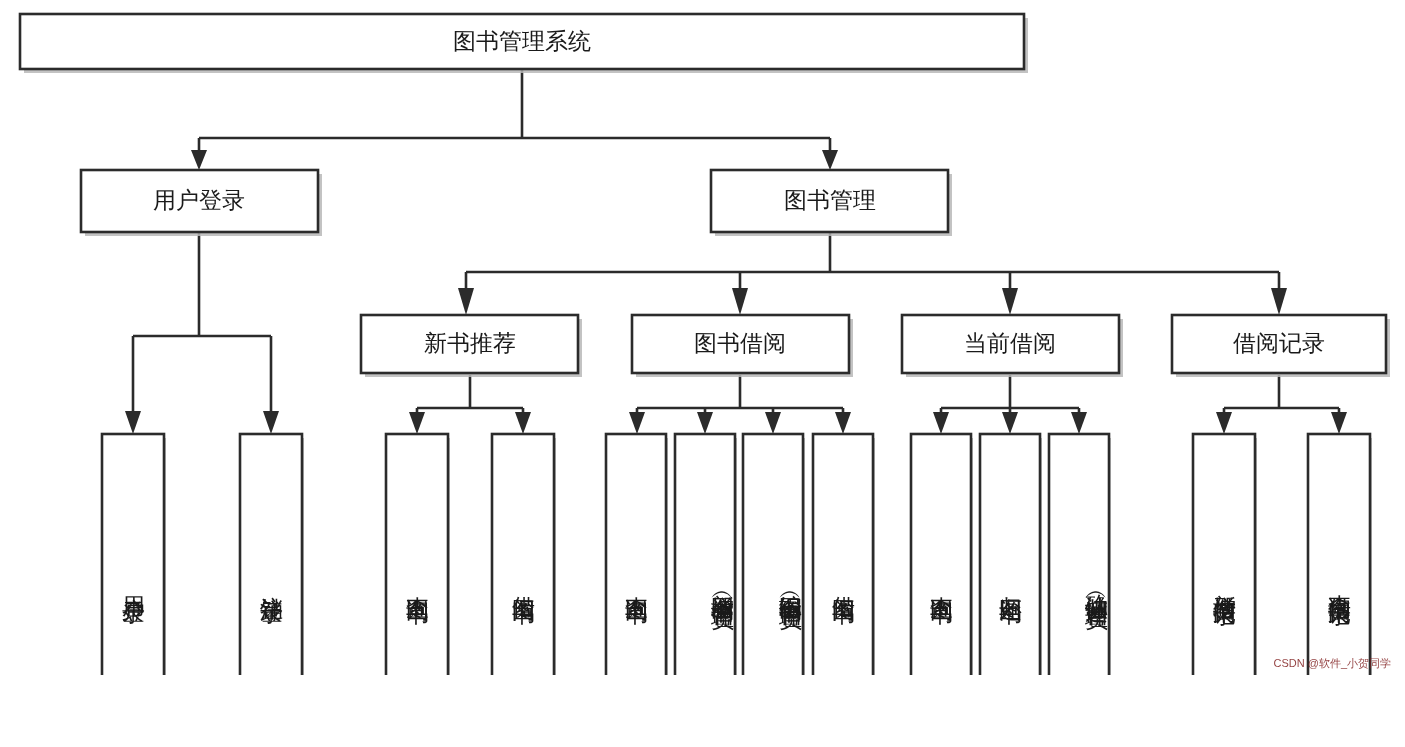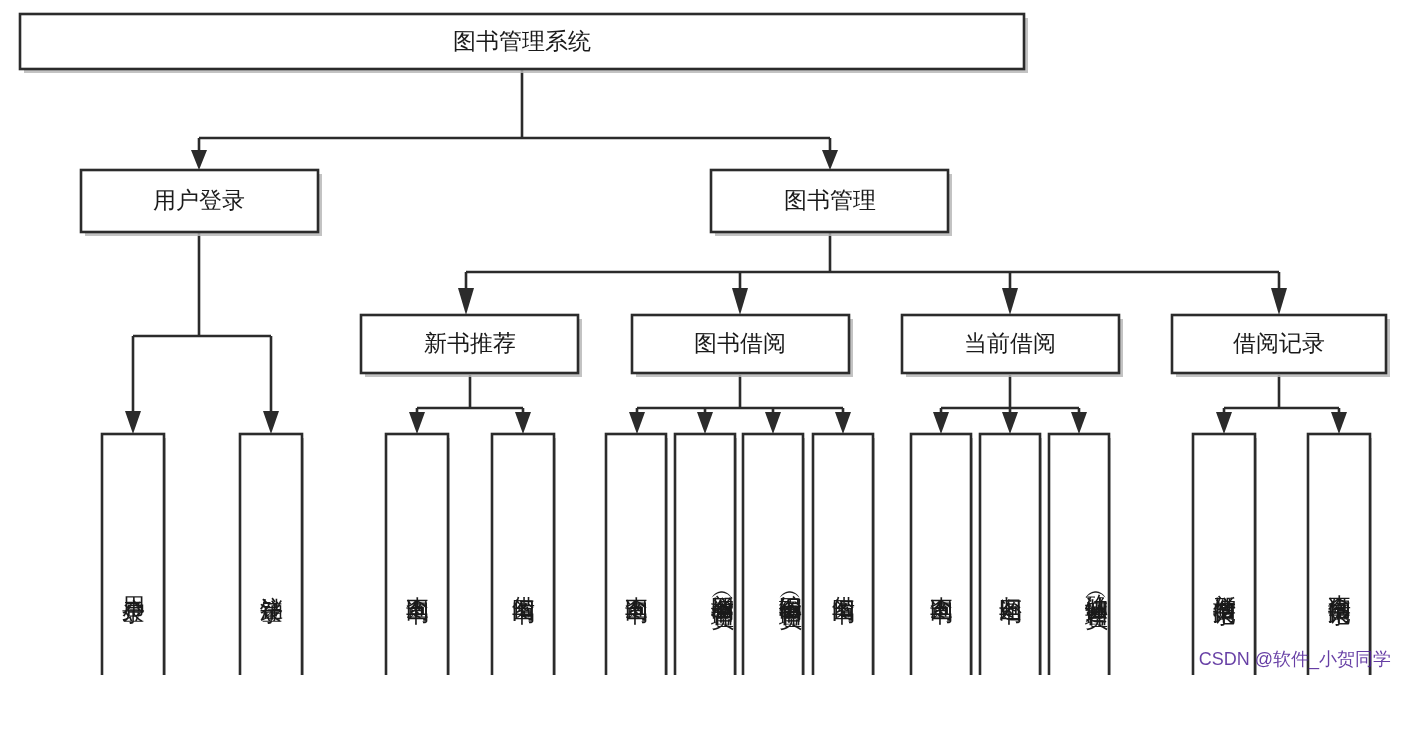--- a/index.html
+++ b/index.html
@@ -64,22 +64,22 @@
     letter-spacing: 2px;
     text-align: center;
     white-space: nowrap;
     pointer-events: none;
   }
   .watermark {
     position: absolute;
     right: 14px;
     bottom: 4px;
     font-family: "Liberation Sans", "DejaVu Sans", sans-serif;
-    font-size: 18px;
-    color: #4c1d95;
+    font-size: 11px;
+    color: #7f1d1d;
     opacity: 0.85;
     white-space: nowrap;
   }
 </style>
 </head>
 <body>
 
 <div id="diagram-root">
 
   <svg id="flowchart" viewBox="0 0 1405 747">

